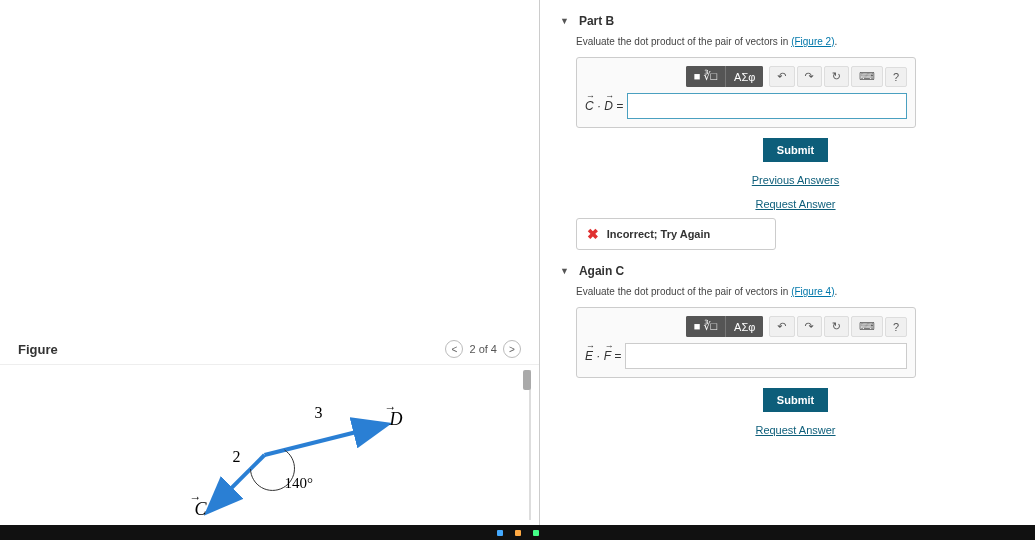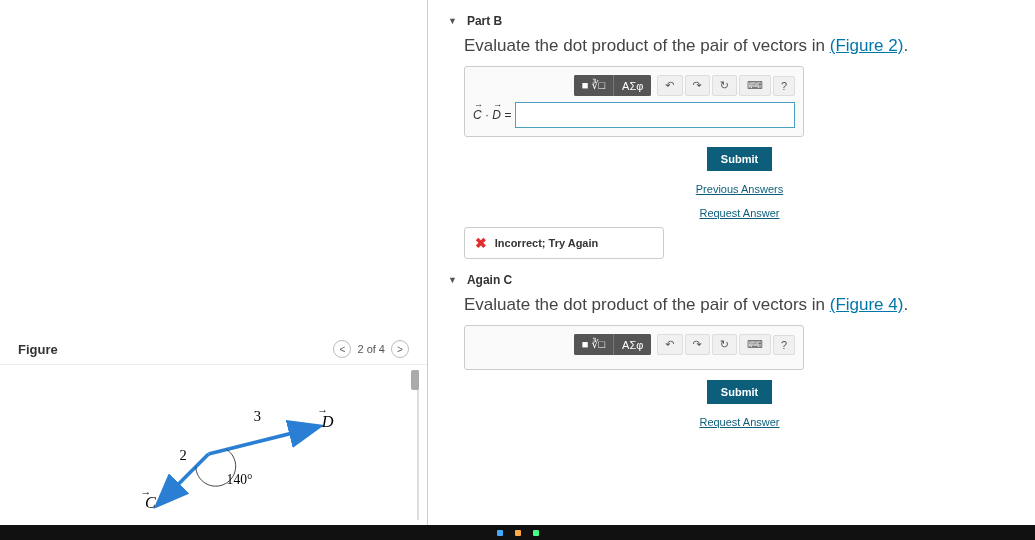--- a/index.html
+++ b/index.html
@@ -6,31 +6,31 @@
   body {
     font-family: Arial, Helvetica, sans-serif;
     background: #f5f5f5;
     width: 1035px;
     height: 540px;
     overflow: hidden;
     font-size: 12px;
     color: #333;
   }
   .container { display: flex; height: 525px; background: #fff; }
-  .left-panel { width: 428px; border-right: 1px solid #ccc; position: relative; padding: 10px 18px; }
+  .left-panel { width: 540px; border-right: 1px solid #ccc; position: relative; padding: 10px 18px; }
   .right-panel { flex: 1; padding: 8px 20px; overflow: hidden; }
   .figure-header { position: absolute; top: 340px; left: 0; right: 0; padding: 0 18px; display: flex; justify-content: space-between; align-items: center; border-bottom: 1px solid #eee; padding-bottom: 6px;}
   .figure-title { font-weight: bold; font-size: 13px; }
   .pager { display: flex; align-items: center; gap: 6px; font-size: 11px; color: #555;}
   .pager-btn { width: 18px; height: 18px; border: 1px solid #bbb; border-radius: 50%; display: flex; align-items: center; justify-content: center; background: #fff; cursor: pointer; font-size: 10px; color: #666;}
   .figure-canvas { position: absolute; top: 370px; left: 0; right: 8px; height: 150px; border-right: 2px solid #ddd; }
   .figure-canvas::after { content: ""; position: absolute; right: -2px; top: 0; width: 8px; height: 20px; background: #aaa; border-radius: 2px;}
   .part-header { display: flex; align-items: center; gap: 10px; font-weight: bold; font-size: 12px; margin: 6px 0; cursor: pointer;}
   .part-header .caret { font-size: 9px; color: #555;}
-  .instruction { font-size: 17px; color: #444; margin: 8px 0 10px 16px; }
+  .instruction { font-size: 10px; color: #444; margin: 8px 0 10px 16px; }
   .instruction a { color: #0077aa; text-decoration: underline; }
   .answer-box { border: 1px solid #ccc; border-radius: 3px; margin-left: 16px; width: 340px; padding: 8px; background: #fafafa;}
   .toolbar { display: flex; gap: 0; margin-bottom: 6px; justify-content: flex-end; align-items: center; }
   .tool-group { display: flex; background: #555; border-radius: 2px; overflow: hidden; margin-right: 4px;}
   .tool-btn-dark { background: #555; color: #fff; border: none; padding: 4px 8px; font-size: 11px; border-right: 1px solid #777; cursor: pointer;}
   .tool-btn-dark:last-child { border-right: none;}
   .tool-btn-light { background: #f0f0f0; color: #555; border: 1px solid #ddd; padding: 3px 7px; font-size: 11px; cursor: pointer; margin-left: 2px; border-radius: 2px;}
   .input-row { display: flex; align-items: center; gap: 4px;}
   .input-label { font-size: 12px; font-style: italic; white-space: nowrap;}
   .answer-input { flex: 1; border: 1px solid #4aa0c0; padding: 5px; font-size: 12px; background: #fff;}
@@ -136,20 +136,24 @@
         <div class="tool-group">
           <button class="tool-btn-dark">■ <span>∛□</span></button>
           <button class="tool-btn-dark">ΑΣφ</button>
         </div>
         <button class="tool-btn-light">↶</button>
         <button class="tool-btn-light">↷</button>
         <button class="tool-btn-light">↻</button>
         <button class="tool-btn-light">⌨</button>
         <button class="tool-btn-light">?</button>
       </div>
+      <div class="input-row">
+        <span class="input-label"><span class="vec-arrow">E</span> · <span class="vec-arrow">F</span> =</span>
+        <input class="answer-input gray" type="text" style="">
+      </div>
     </div>
     <div class="action-row">
       <button class="submit-btn">Submit</button>
       <span class="link">Request Answer</span>
     </div>
 
 
   </div>
 </div>
 <div class="taskbar">

